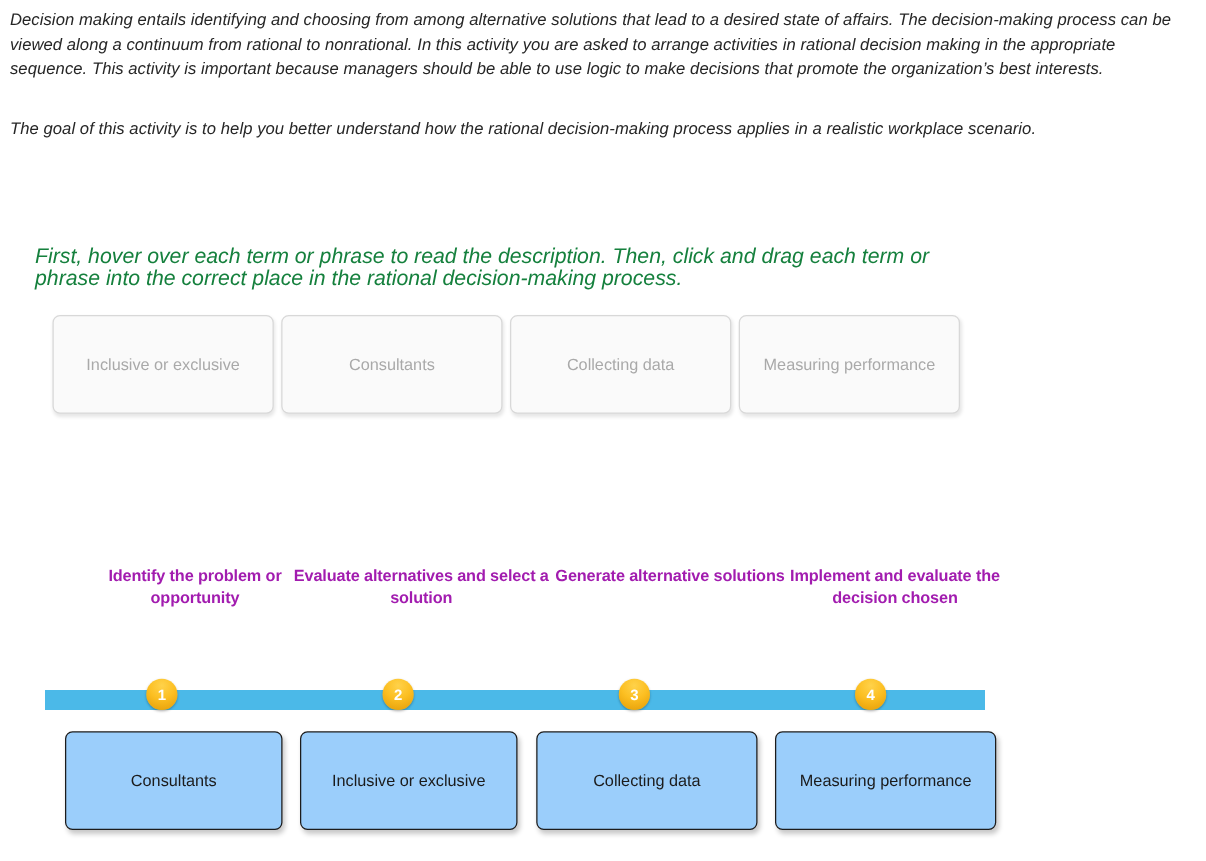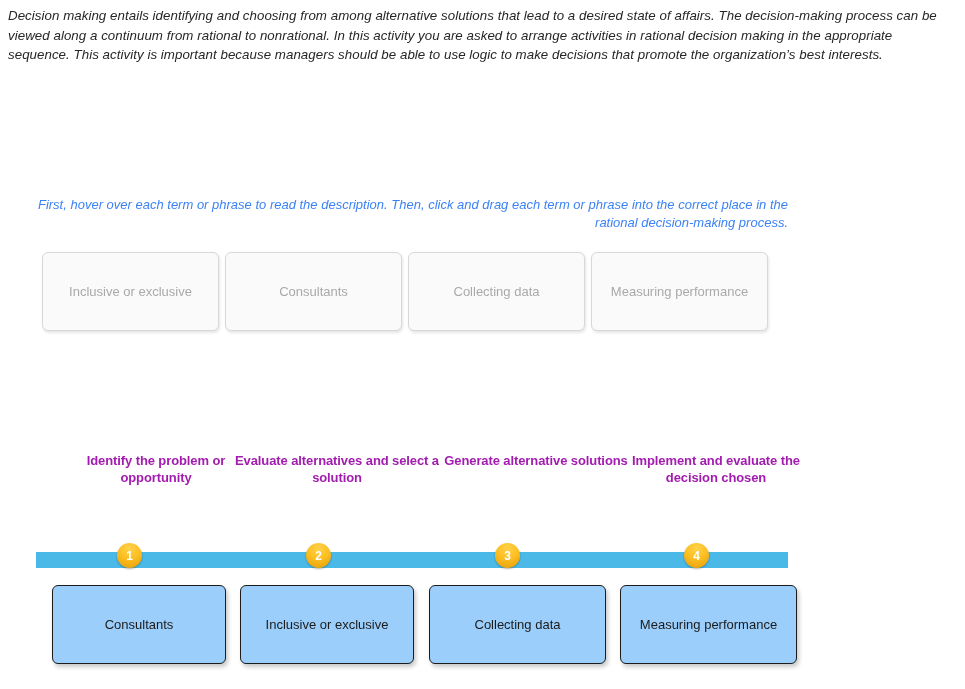--- a/index.html
+++ b/index.html
@@ -34,25 +34,24 @@
   .intro-para.second {
     margin-top: 28px;
   }
 
   
   .instruction {
     position: absolute;
     left: 28px;
     top: 196px;
     width: 760px;
-    font-size: 13px;
+    font-size: 17px;
     line-height: 17.5px;
     font-style: italic;
-    color: #3b82f6;
-    text-align: right;
+    color: #15803d;
   }
 
   
   .term-bank {
     position: absolute;
     left: 42px;
     top: 252px;
     width: 880px;
     height: 82px;
   }
@@ -168,20 +167,21 @@
   .drop-slot.s0 { left: 0px;   width: 174px; }
   .drop-slot.s1 { left: 188px; width: 174px; }
   .drop-slot.s2 { left: 377px; width: 177px; }
   .drop-slot.s3 { left: 568px; width: 177px; }
 </style>
 </head>
 <body>
 
 <div class="intro-block">
   <p class="intro-para first">Decision making entails identifying and choosing from among alternative solutions that lead to a desired state of affairs. The decision-making process can be viewed along a continuum from rational to nonrational. In this activity you are asked to arrange activities in rational decision making in the appropriate sequence. This activity is important because managers should be able to use logic to make decisions that promote the organization’s best interests.</p>
+  <p class="intro-para second">The goal of this activity is to help you better understand how the rational decision-making process applies in a realistic workplace scenario.</p>
 </div>
 
 <div class="instruction">First, hover over each term or phrase to read the description. Then, click and drag each term or phrase into the correct place in the rational decision-making process.</div>
 
 <div class="term-bank">
   <div class="term-tile t0">
     <span class="term-tile-label">Inclusive or exclusive</span>
   </div>
   <div class="term-tile t1">
     <span class="term-tile-label">Consultants</span>

